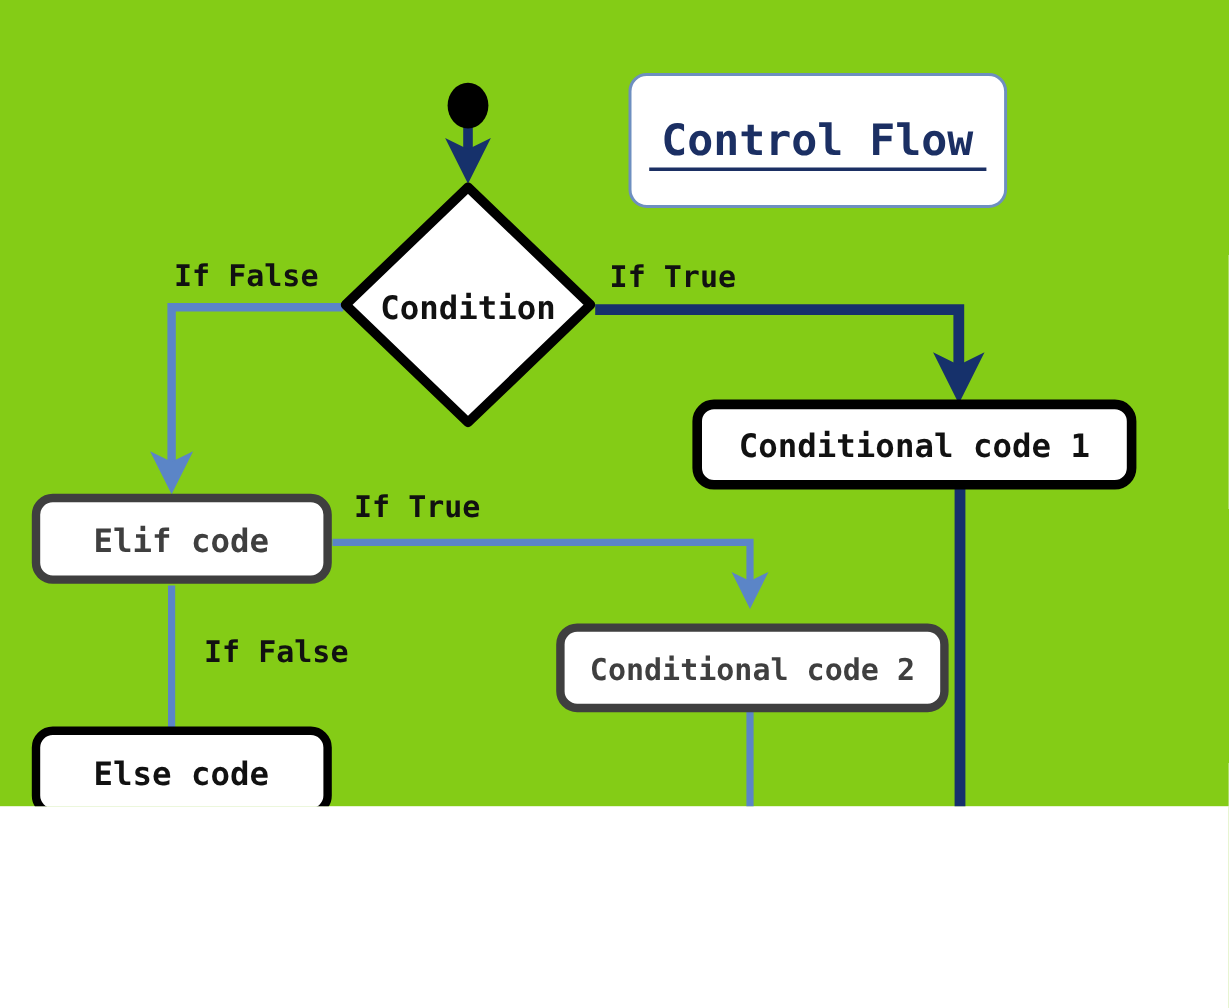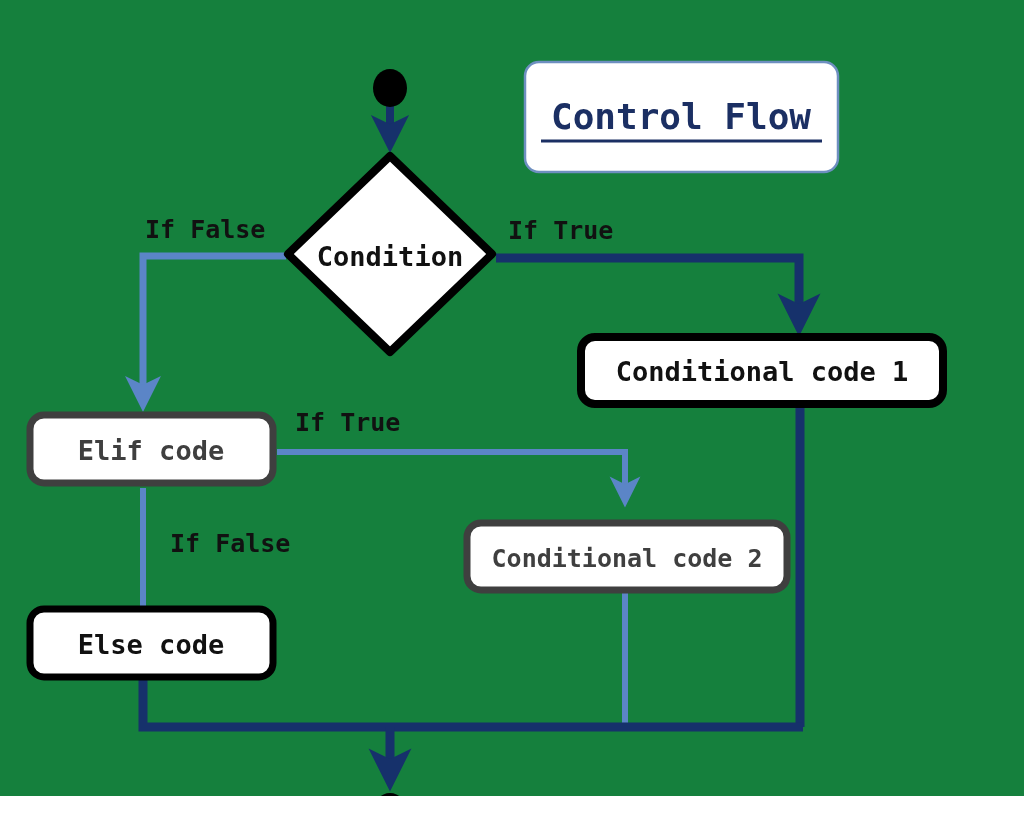--- a/index.html
+++ b/index.html
@@ -6,22 +6,22 @@
     margin: 0;
     padding: 0;
     background: #ffffff;
   }
   body {
     font-family: "DejaVu Sans Mono", monospace;
   }
   #canvas {
     position: relative;
     width: 1024px;
-    height: 796px;
-    background: #15803d;
+    height: 672px;
+    background: #84cc16;
     overflow: hidden;
   }
   svg.layer {
     position: absolute;
     left: 0;
     top: 0;
     width: 1024px;
     height: 840px;
   }
   .mono-text {

